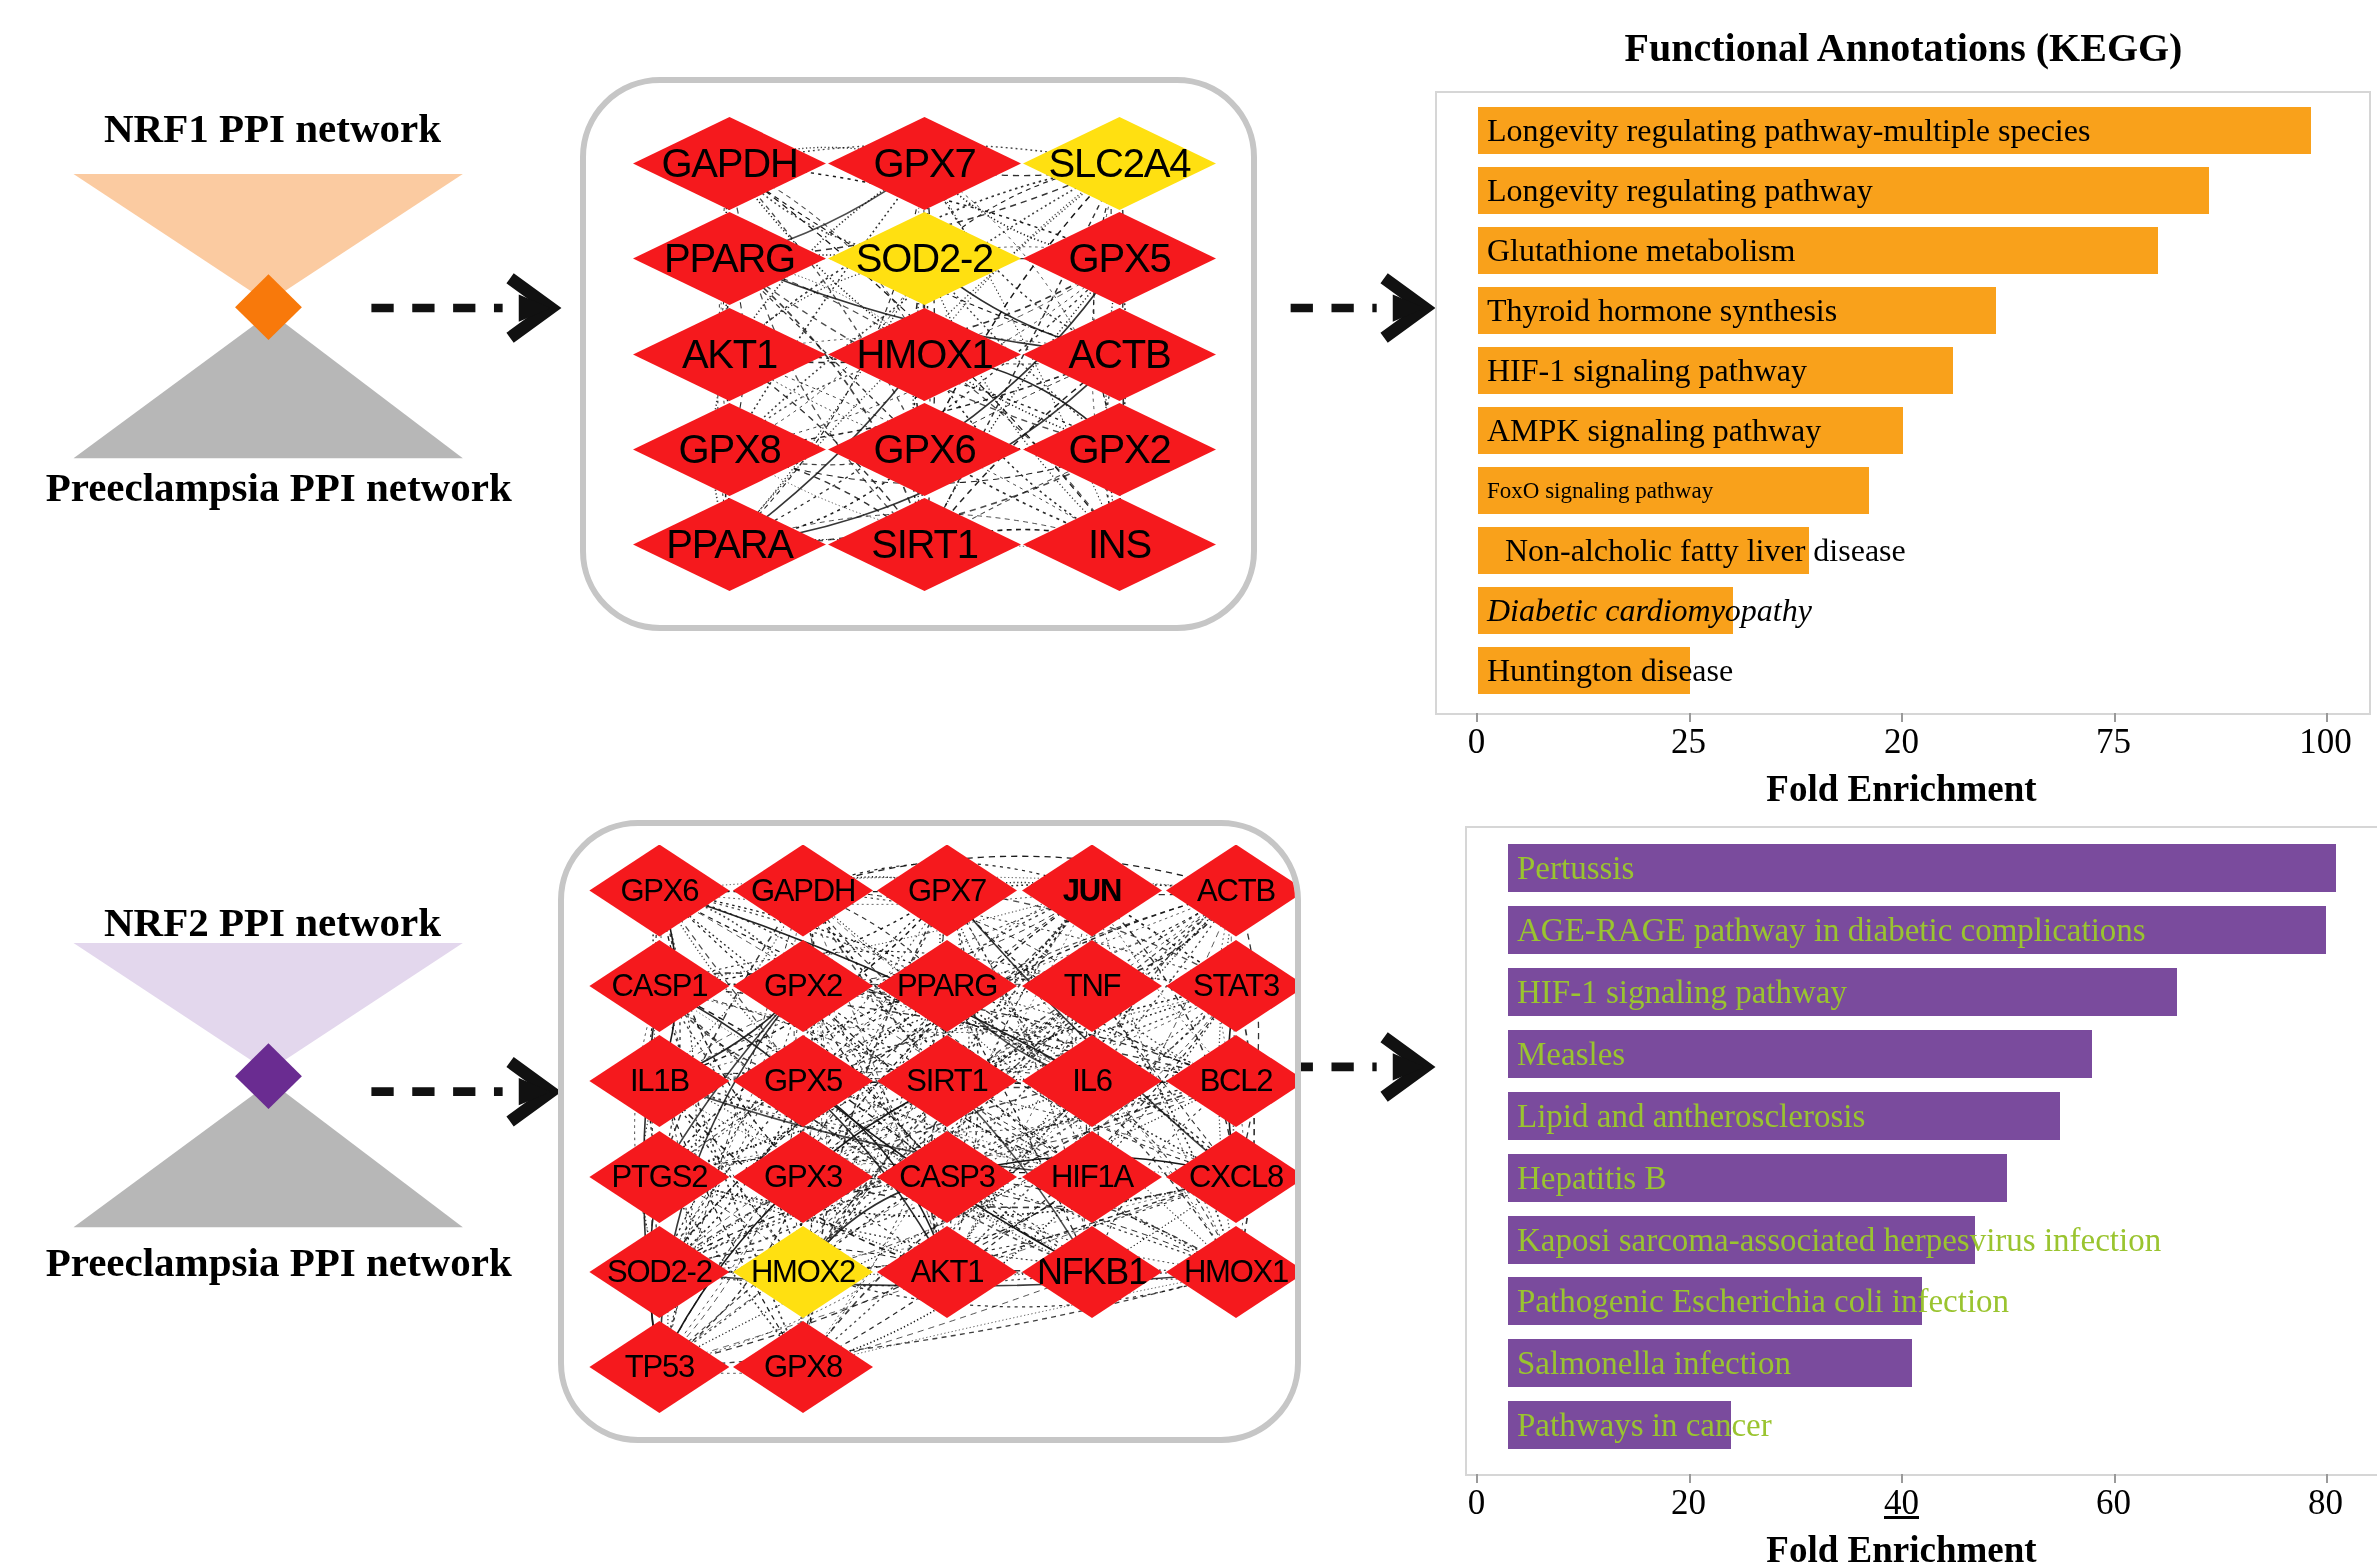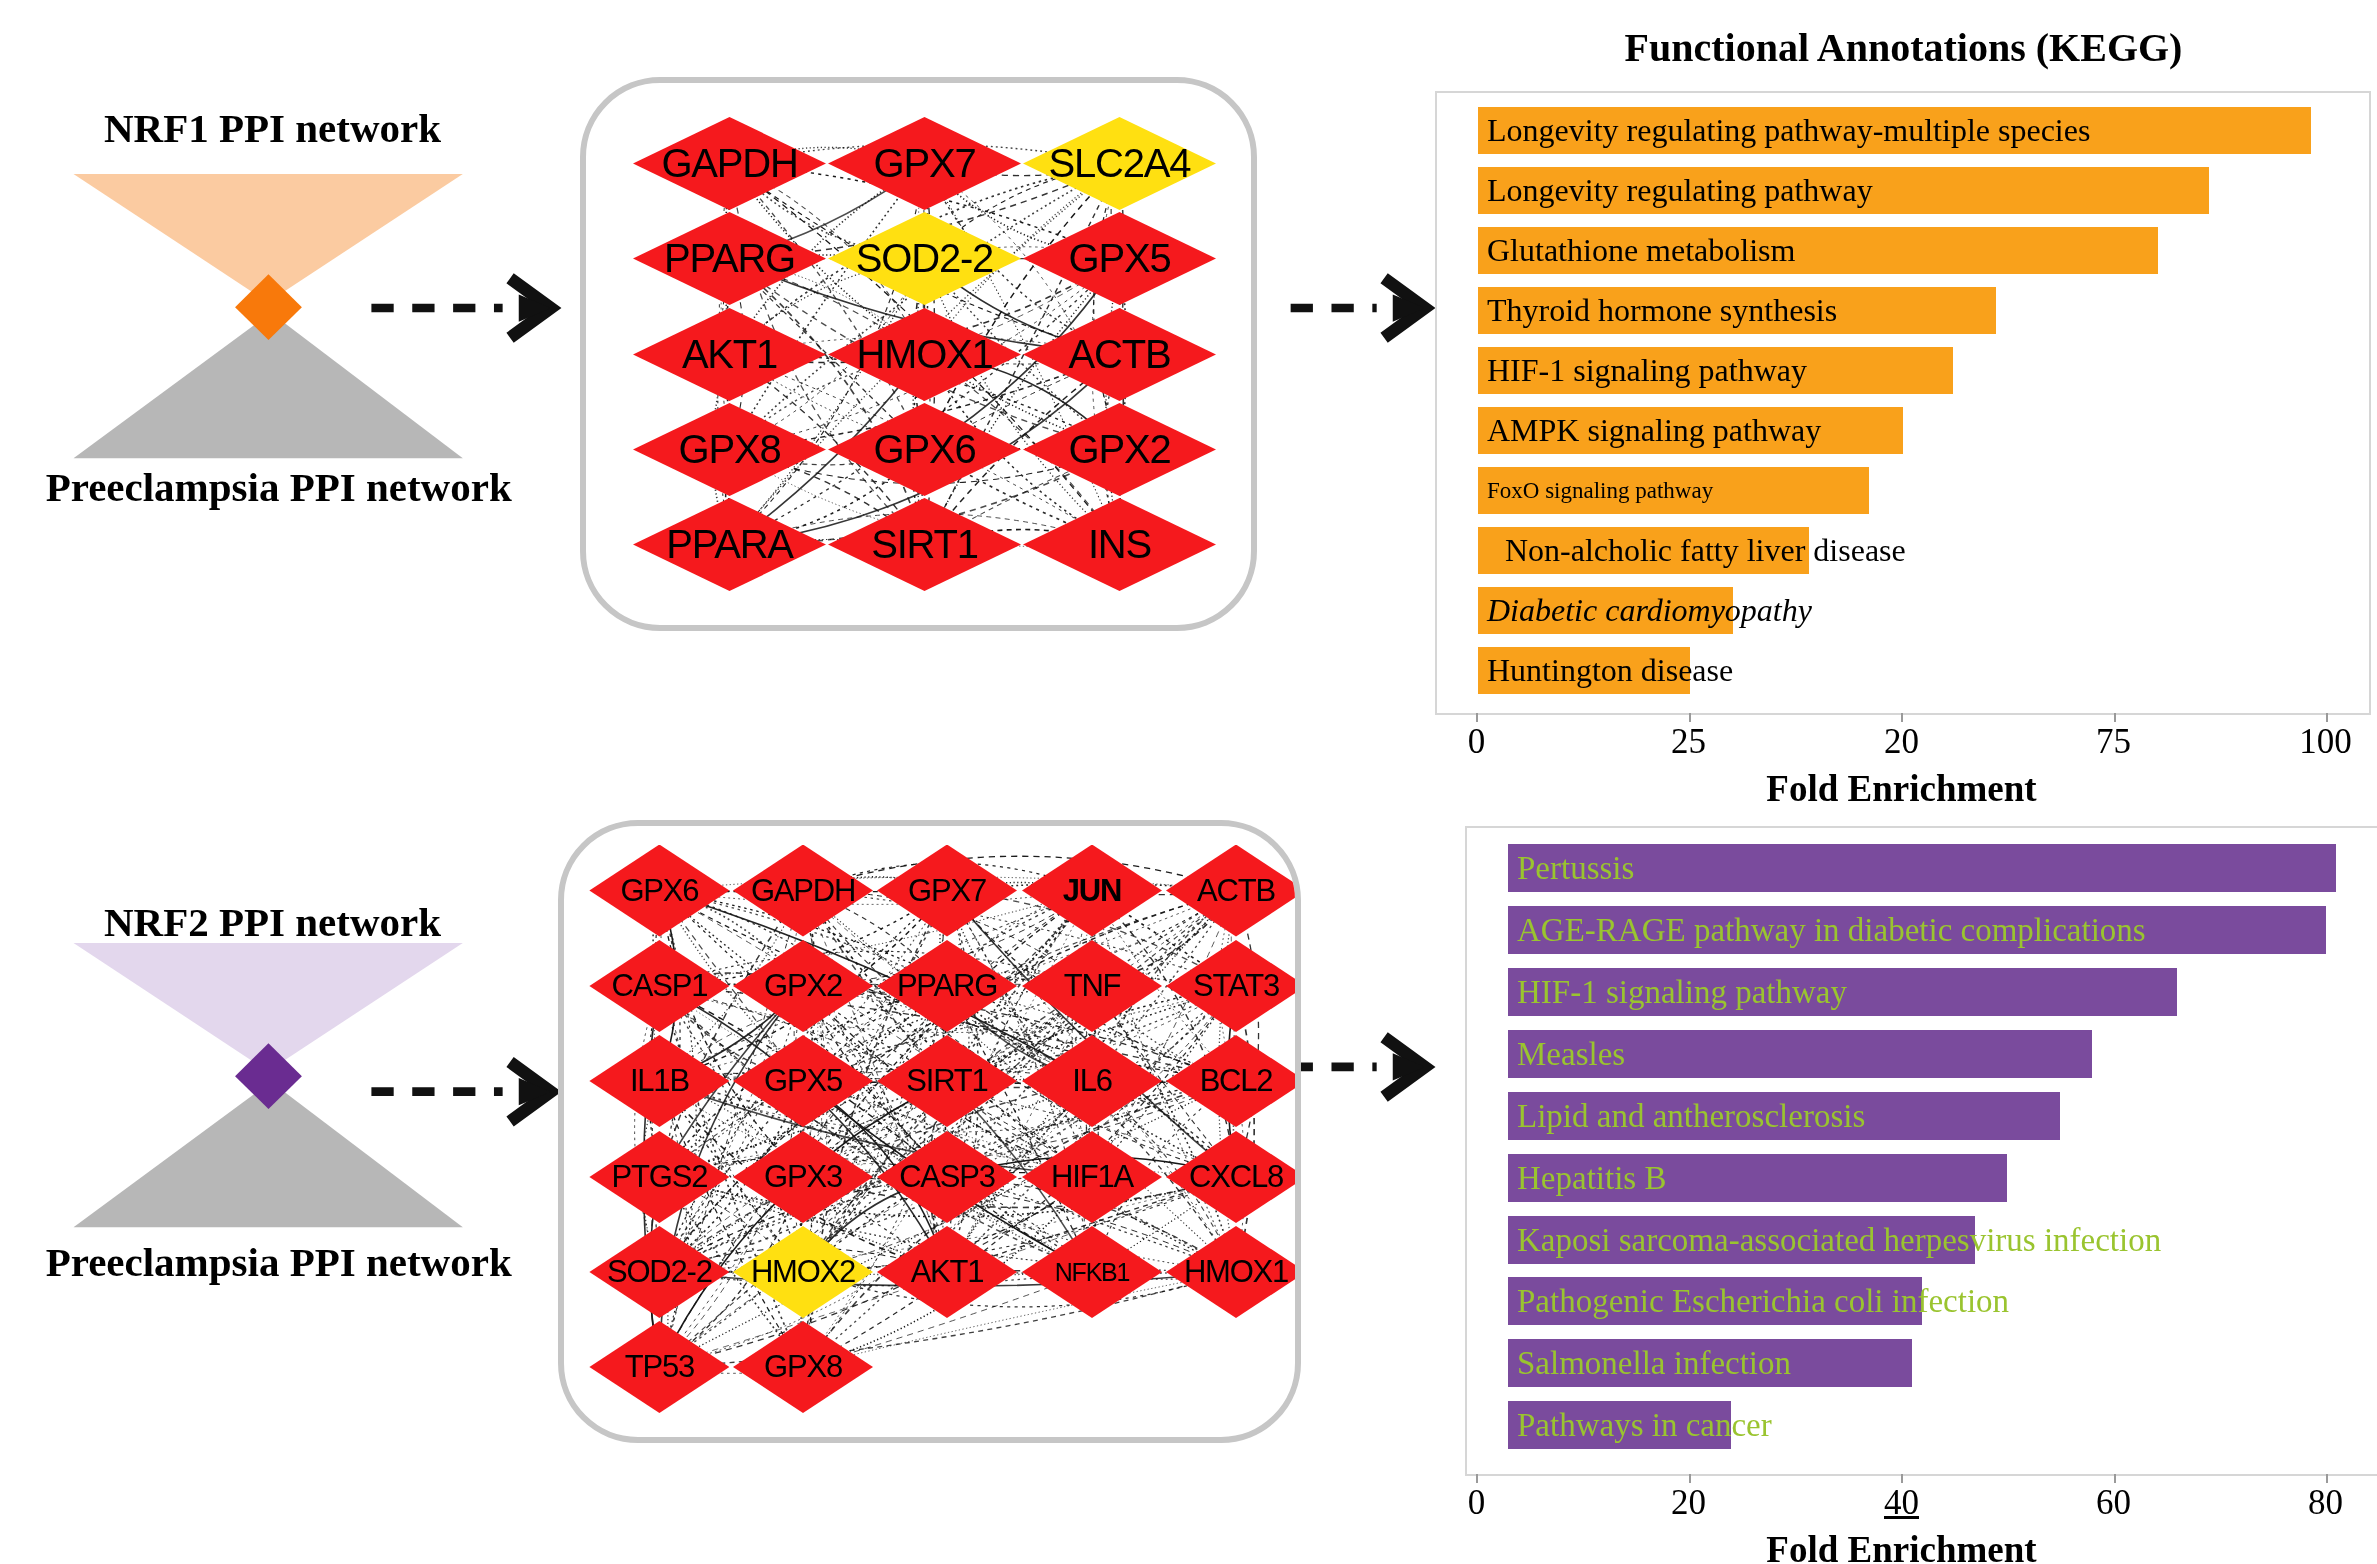--- a/index.html
+++ b/index.html
@@ -583,21 +583,21 @@
       <div class="node" style="left: 25.4px; top: 400px; width: 140px; height: 92px; background: rgb(245, 25, 29);">
         <span style="font-size: 31px;">SOD2-2</span>
       </div>
       <div class="node" style="left: 169px; top: 400px; width: 140px; height: 92px; background: rgb(255, 224, 17);">
         <span style="font-size: 31px;">HMOX2</span>
       </div>
       <div class="node" style="left: 313px; top: 400px; width: 140px; height: 92px; background: rgb(245, 25, 29);">
         <span style="font-size: 31px;">AKT1</span>
       </div>
       <div class="node" style="left: 458px; top: 400px; width: 140px; height: 92px; background: rgb(245, 25, 29);">
-        <span style="font-size: 25px; text-align: center;">NFKB1</span>
+        <span style="font-size: 36px; text-align: center;">NFKB1</span>
       </div>
       <div class="node" style="left: 602px; top: 400px; width: 140px; height: 92px; background: rgb(245, 25, 29);">
         <span style="font-size: 31px;">HMOX1</span>
       </div>
       <div class="node" style="left: 25.4px; top: 495px; width: 140px; height: 92px; background: rgb(245, 25, 29);">
         <span style="font-size: 31px;">TP53</span>
       </div>
       <div class="node" style="left: 169px; top: 495px; width: 140px; height: 92px; background: rgb(245, 25, 29);">
         <span style="font-size: 31px;">GPX8</span>
       </div>

